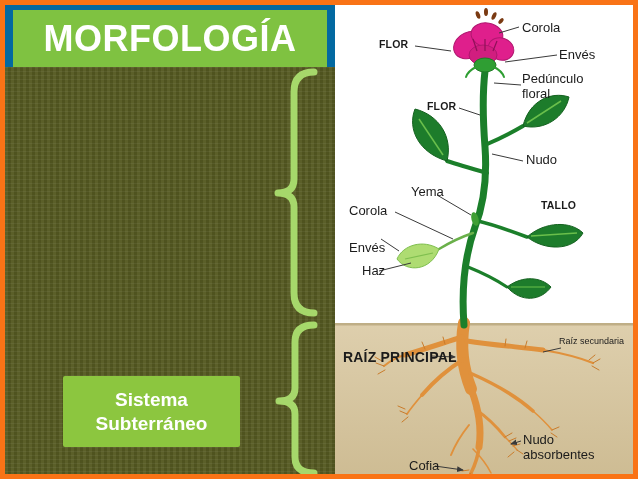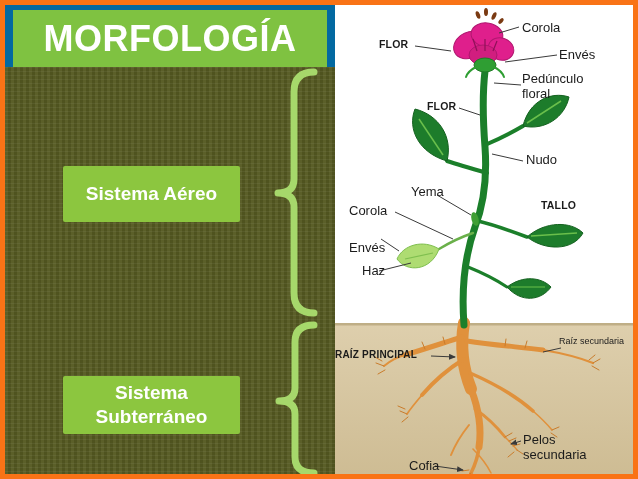--- a/index.html
+++ b/index.html
@@ -15,44 +15,41 @@
   }
 
   .title-box{position:absolute;left:8px;top:5px;width:314px;height:57px;background:#7FC241;
     color:#fff;font-weight:bold;font-size:36px;letter-spacing:.5px;
     display:flex;align-items:center;justify-content:center}
 
   .sys-box{position:absolute;left:58px;width:177px;background:#8CC63F;color:#fff;font-weight:bold;
     font-size:19px;text-align:center;display:flex;align-items:center;justify-content:center;border-radius:2px}
   .sys-box span{display:inline-block;max-width:132px;line-height:1.25}
   #box-aereo{top:161px;height:56px}
-  #box-sub{top:371px;height:58px}
+  #box-sub{top:371px;height:71px}
 
   .braces{position:absolute;left:0;top:0;width:330px;height:479px;pointer-events:none}
 
   
   .plant-panel{position:absolute;left:330px;top:0;width:308px;height:479px;background:#fff}
   .plant-svg{position:absolute;left:0;top:0;width:308px;height:479px}
   .plbl{position:absolute;font-size:13px;color:#1b1b1b;line-height:1.15}
   .plbl.b{font-weight:bold;font-size:10.5px;letter-spacing:.2px}
 </style>
 </head>
 <body>
 
 <div class="slide">
 
   <div class="left-bg"></div>
 
   <div class="title-box">
     <span>MORFOLOGÍA</span>
   </div>
 
-  <div class="sys-box" id="box-aereo">
-    <span>Sistema Aéreo</span>
-  </div>
 
   <div class="sys-box" id="box-sub">
     <span>Sistema Subterráneo</span>
   </div>
 
   <svg class="braces" viewBox="0 0 330 479">
     <path d="M309 67 Q289 67 289 87 L289 174 Q289 188 273 188 Q289 188 289 202 L289 288 Q289 308 309 308" stroke="#A6D86B" stroke-width="7" fill="none" stroke-linecap="round" stroke-linejoin="round"></path>
     <path d="M309 320 Q290 320 290 337 L290 383 Q290 396 274 396 Q290 396 290 409 L290 452 Q290 468 309 468" stroke="#A6D86B" stroke-width="7" fill="none" stroke-linecap="round" stroke-linejoin="round"></path>
   </svg>
 
@@ -176,19 +173,19 @@
     <div class="plbl" style="left:187px;top:16px">Corola</div>
     <div class="plbl" style="left:224px;top:43px">Envés</div>
     <div class="plbl" style="left:187px;top:67px;width:56px">Pedúnculo floral</div>
     <div class="plbl b" style="left:92px;top:95px">FLOR</div>
     <div class="plbl" style="left:191px;top:148px">Nudo</div>
     <div class="plbl" style="left:76px;top:180px">Yema</div>
     <div class="plbl" style="left:14px;top:199px">Corola</div>
     <div class="plbl b" style="left:206px;top:194px">TALLO</div>
     <div class="plbl" style="left:14px;top:236px">Envés</div>
     <div class="plbl" style="left:27px;top:259px">Haz</div>
-    <div class="plbl b" style="left:0;top:344px;font-size:10px">RAÍZ PRINCIPAL</div>
+    <div class="plbl b" style="left:8px;top:344px;font-size:14px">RAÍZ PRINCIPAL</div>
     <div class="plbl" style="left:224px;top:331px;width:74px;font-size:9px">Raíz secundaria</div>
-    <div class="plbl" style="left:188px;top:428px;width:64px">Pelos secundaria</div>
+    <div class="plbl" style="left:188px;top:428px;width:64px">Nudo absorbentes</div>
     <div class="plbl" style="left:74px;top:454px">Cofia</div>
   </div>
 
 </div>
 
 </body></html>

